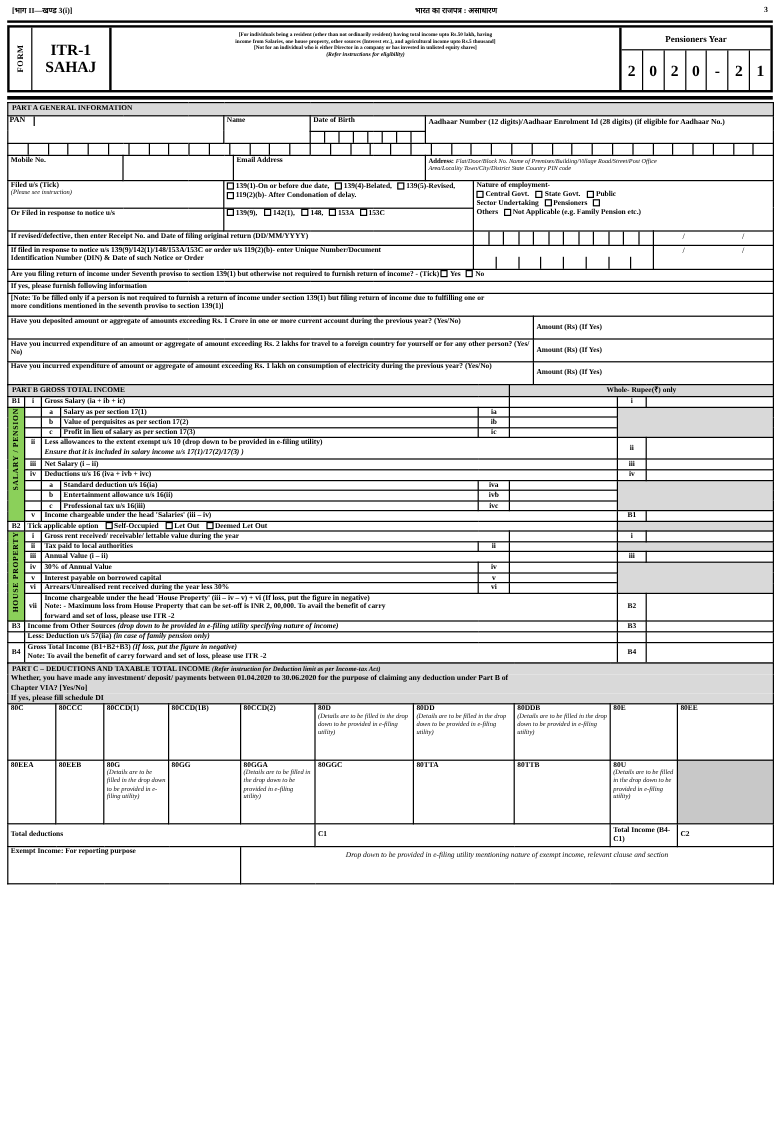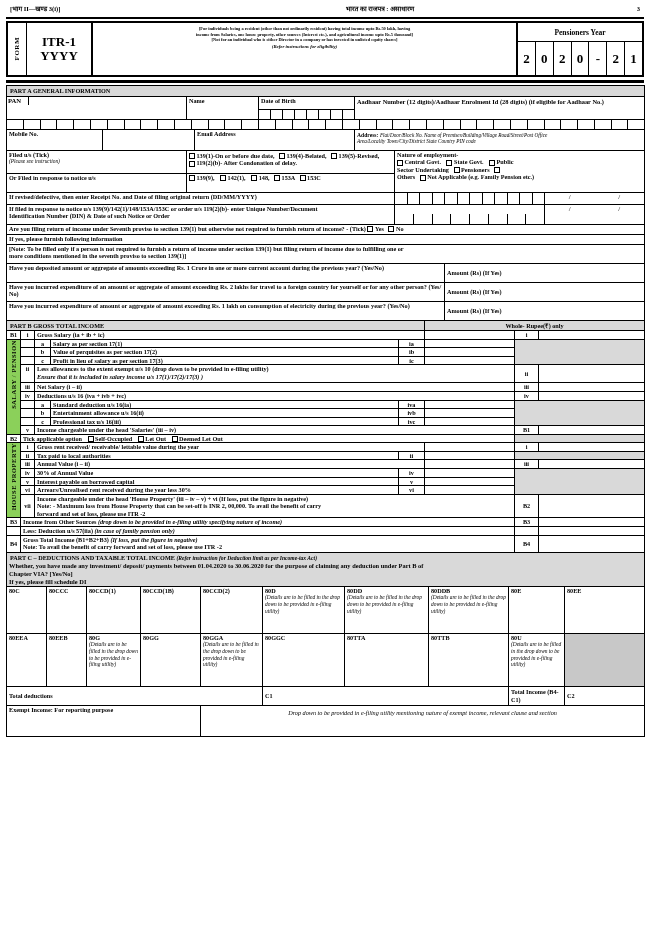--- a/index.html
+++ b/index.html
@@ -75,21 +75,21 @@
     <div class="gz-r">3</div>
   </div>
   <hr class="rule">
 
   <div class="masthead">
     <div class="mh-form">
       <span>FORM</span>
     </div>
     <div class="mh-itr">
       <div>ITR-1</div>
-      <div>YYYY</div>
+      <div>SAHAJ</div>
     </div>
     <div class="mh-mid">
       <div class="mh-sub">[For individuals being a resident (other than not ordinarily resident) having total income upto Rs.50 lakh, having</div>
       <div class="mh-sub2">income from Salaries, one house property, other sources (Interest etc.), and agricultural income upto Rs.5 thousand]</div>
       <div class="mh-sub2">[Not for an individual who is either Director in a company or has invested in unlisted equity shares]</div>
       <div class="mh-ital">(Refer instructions for eligibility)</div>
     </div>
     <div class="mh-ay">
       <div class="ay-lbl">Pensioners Year</div>
       <div class="ay-boxes">

